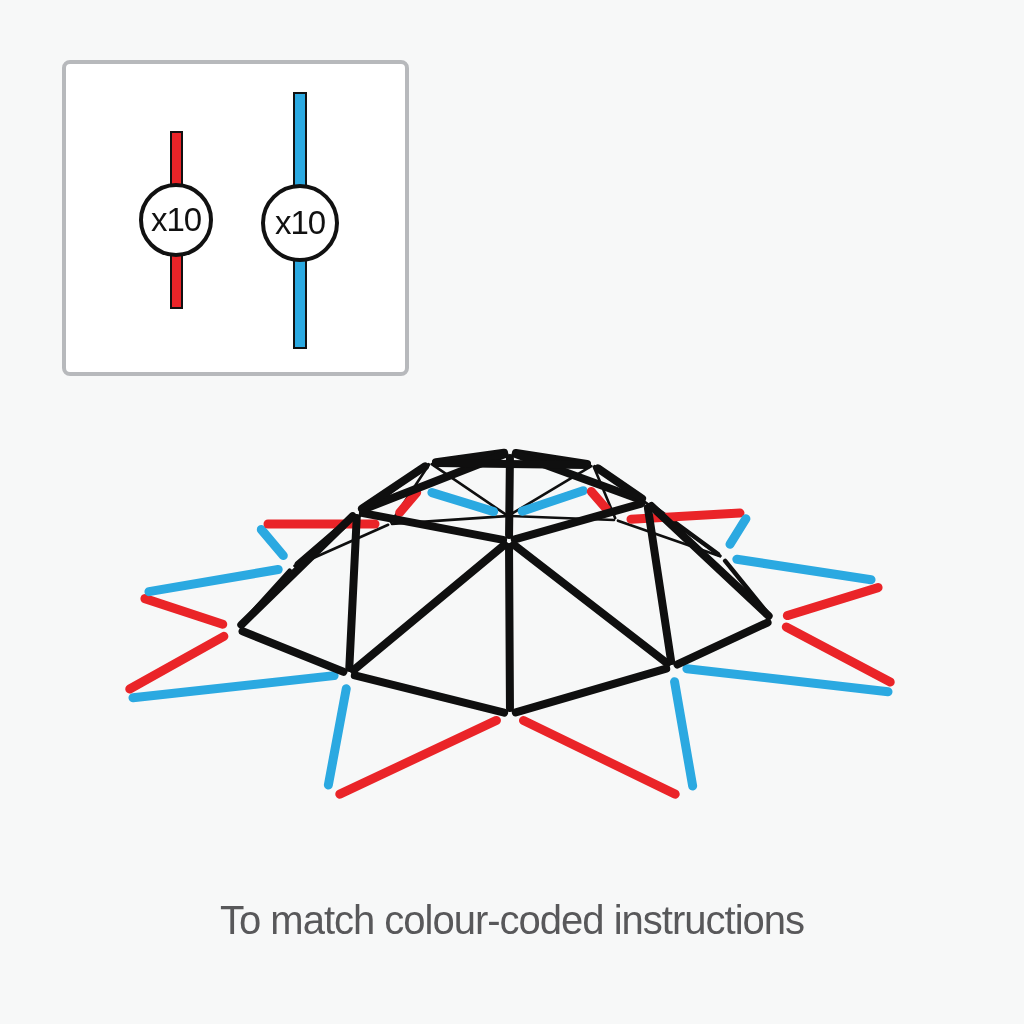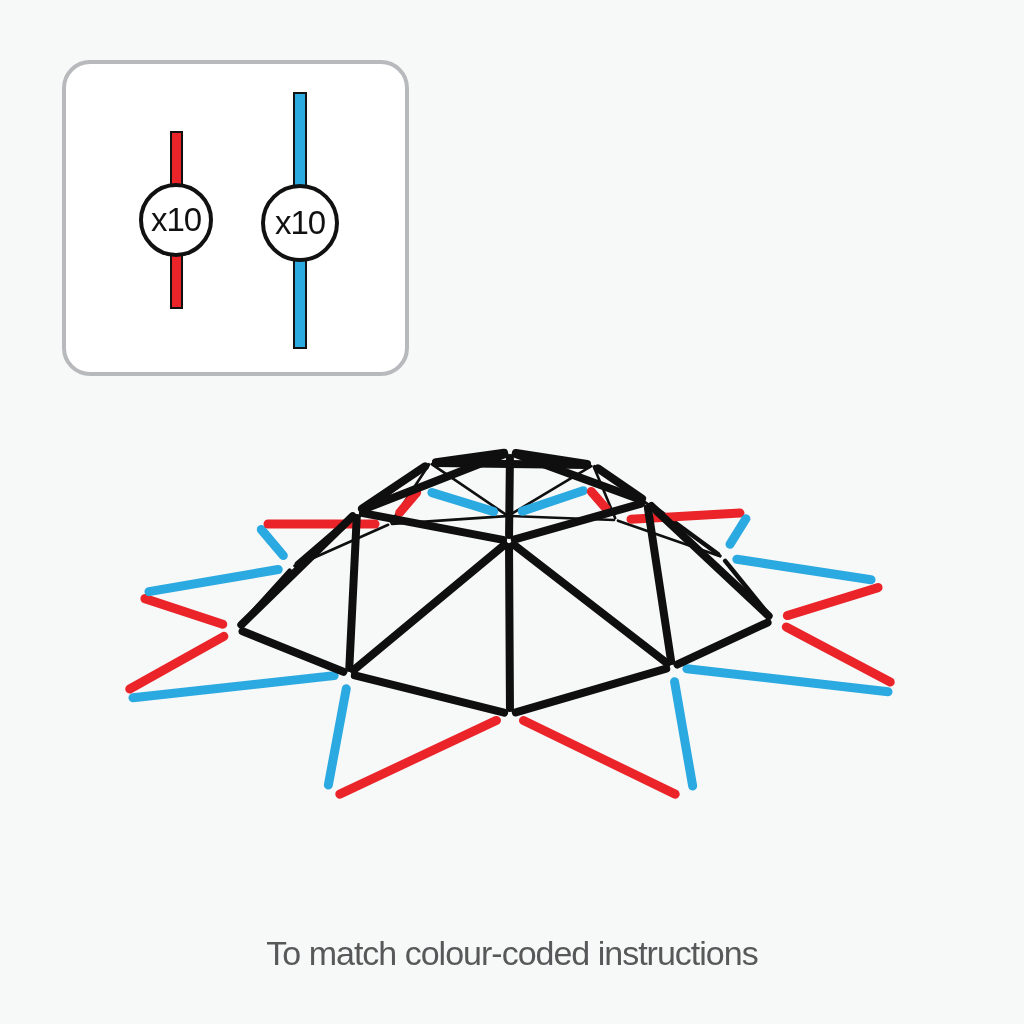--- a/index.html
+++ b/index.html
@@ -11,21 +11,21 @@
     height: 1024px;
     overflow: hidden;
     background: #f7f8f8;
   }
 
   .legend-box {
     position: absolute;
     box-sizing: border-box;
     background: #ffffff;
     border: 4px solid var(--box-border, #b7b9bc);
-    border-radius: 28px;
+    border-radius: 8px;
   }
 
   .stick {
     position: absolute;
     box-sizing: border-box;
     border: 2px solid #111111;
   }
 
   .badge {
     position: absolute;
@@ -46,24 +46,23 @@
     left: 0;
     top: 0;
   }
 
   .caption {
     position: absolute;
     left: 0;
     top: 898px;
     width: 100%;
     text-align: center;
-    font-size: 34px;
+    font-size: 40px;
     letter-spacing: -1px;
     font-weight: 400;
-    margin-top: 36px;
   }
 </style>
 </head>
 <body>
 
 <div class="stage" style="background: rgb(247, 248, 248);">
 
   <div class="legend-box" style="left: 62px; top: 60px; width: 347px; height: 316px;">
     <div>
       <div class="stick" style="left: 103.5px; top: 67px; width: 13px; height: 178px; background: rgb(234, 36, 40);"></div>

